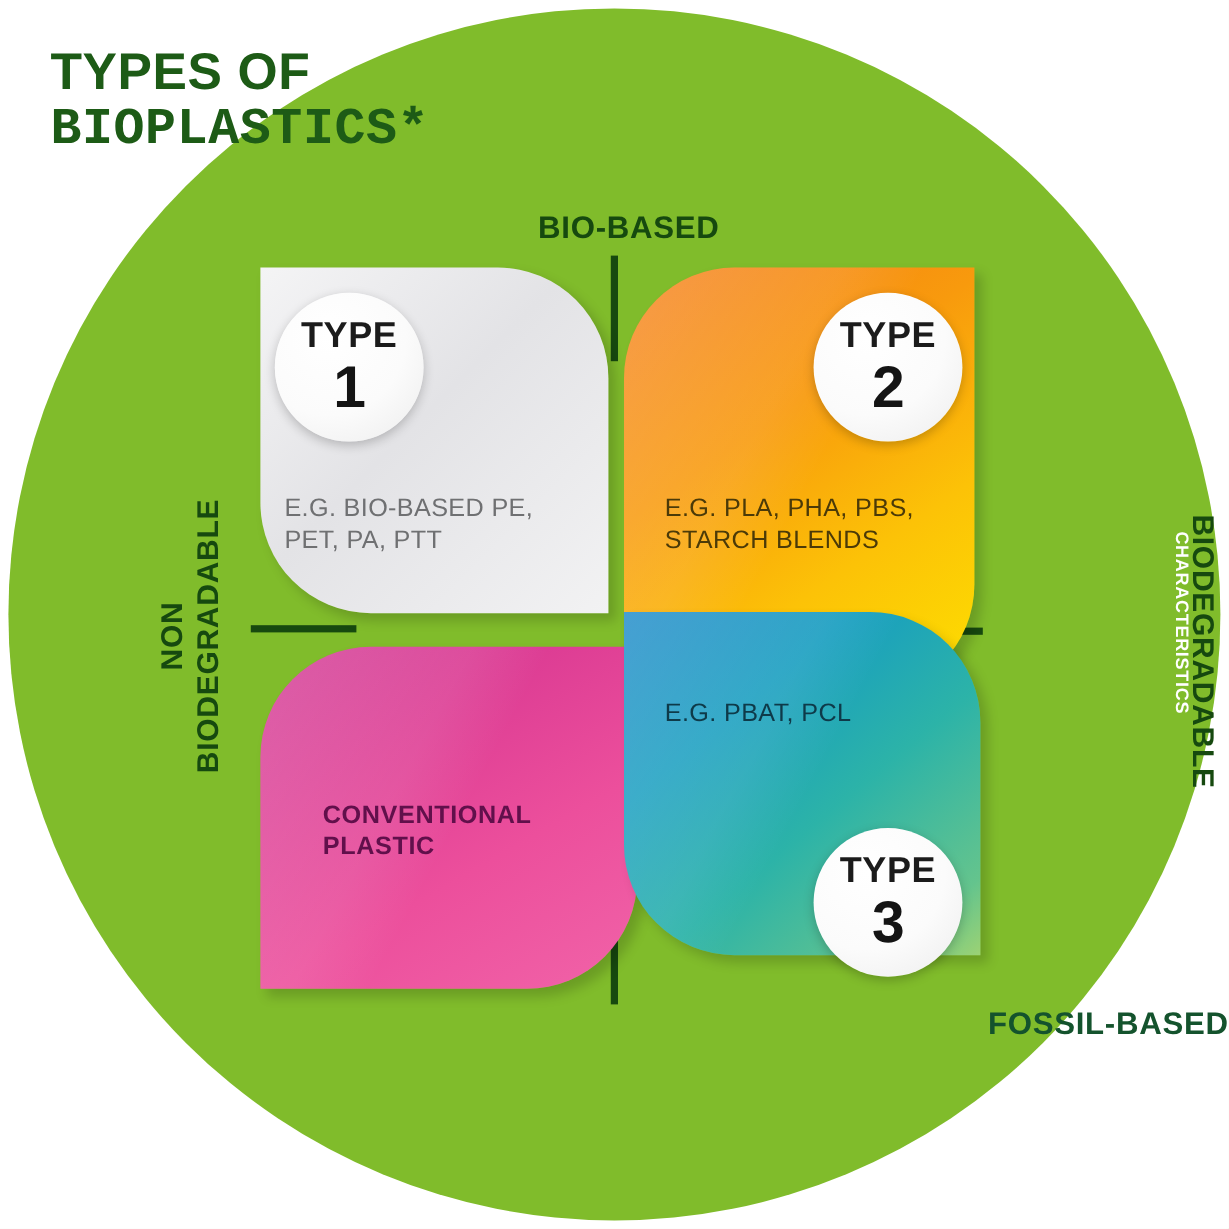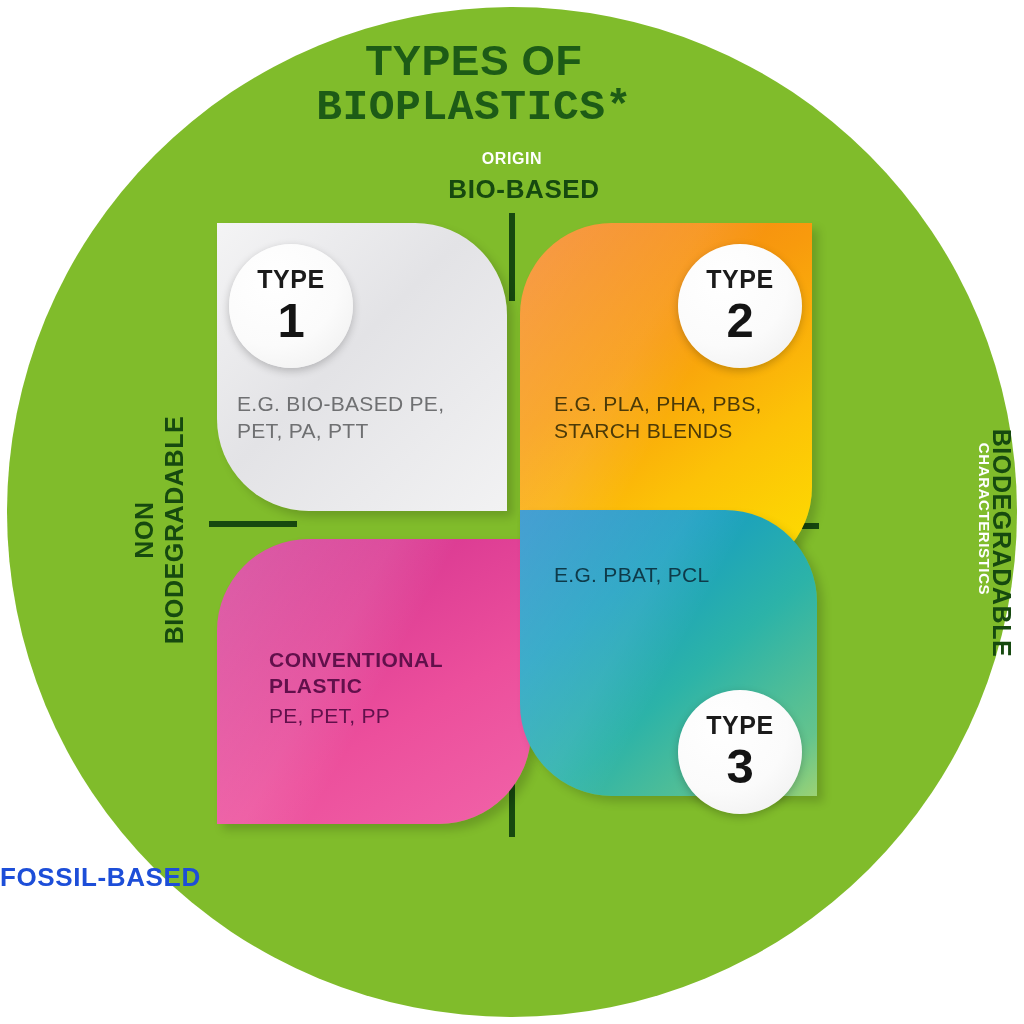--- a/index.html
+++ b/index.html
@@ -31,26 +31,26 @@
     border-radius: 50%;
     background: #80bc2b;
   }
 
   
   .title {
     position: absolute;
     left: 0;
     top: 36px;
     width: 948px;
-    text-align: center;
     color: #1d5b16;
     font-weight: bold;
     font-size: 43px;
     line-height: 1.12;
     letter-spacing: 0.5px;
+    padding-left: 42px;
   }
   .title .l2 { display: block; font-family: Liberation Mono, monospace; }
 
   
   .cap {
     position: absolute;
     font-weight: bold;
     letter-spacing: 0.6px;
     white-space: nowrap;
   }
@@ -61,23 +61,23 @@
     font-size: 16px;
   }
   .cap-biobased {
     left: 0; top: 174px; width: 1024px;
     text-align: center;
     color: #16490f;
     font-size: 26px;
     margin-left: 12px;
   }
   .cap-fossil {
-    left: 0; top: 862px; width: 1024px;
-    text-align: left;
-    color: #1d4ed8;
+    left: 0; top: 838px; width: 1024px;
+    text-align: right;
+    color: #14532d;
     font-size: 26px;
   }
   .cap-nonbio {
     left: 130px;
     top: 380px;
     width: 300px;
     height: 66px;
     transform: rotate(-90deg);
     transform-origin: 150px 150px;
     color: #16490f;
@@ -121,20 +121,21 @@
 
   
   .card {
     position: absolute;
     box-sizing: border-box;
   }
   .card-inner {
     position: absolute;
     inset: 0;
     padding: 0;
+    margin-top: 20px;
   }
 
   
   .card-1 {
     left: 217px; top: 223px;
     width: 290px; height: 288px;
     background: linear-gradient(135deg, #f4f4f5 0%, #e3e3e6 45%, #f2f2f3 100%);
     border-radius: 0 92px 0 92px;
     box-shadow: 6px 6px 10px rgba(0,0,0,0.17);
   }
@@ -211,21 +212,21 @@
     border-radius: 50%;
     background: radial-gradient(circle at 36% 30%, #ffffff 0%, #fbfbfb 55%, #ececec 100%);
     box-shadow: 0 3px 9px rgba(0,0,0,0.22);
     display: flex;
     flex-direction: column;
     align-items: center;
     justify-content: center;
     line-height: 1;
   }
   .badge-label {
-    font-size: 25px;
+    font-size: 30px;
     font-weight: bold;
     color: #1b1b1b;
     letter-spacing: 0.5px;
   }
   .badge-num {
     font-size: 49px;
     font-weight: bold;
     color: #141414;
     margin-top: 4px;
     letter-spacing: -0.5px;
@@ -239,21 +240,20 @@
 
 <div class="stage">
 
   <div class="disc"></div>
 
   <div class="title">
     <span>TYPES OF</span>
     <span class="l2">BIOPLASTICS*</span>
   </div>
 
-  <div class="cap cap-origin">ORIGIN</div>
   <div class="cap cap-biobased">BIO-BASED</div>
   <div class="cap cap-fossil">FOSSIL-BASED</div>
 
   <div class="cap cap-nonbio">
     <span>NON</span>
     <span>BIODEGRADABLE</span>
   </div>
 
   <div class="cap cap-charact">CHARACTERISTICS</div>
   <div class="cap cap-biodeg">BIODEGRADABLE</div>
@@ -277,21 +277,20 @@
 STARCH BLENDS</div>
     </div>
   </div>
 
   <div class="card card-3">
     <div class="sheen"></div>
     <div class="card-inner">
       <div class="conv-block">
         <div class="conv-title">CONVENTIONAL
 PLASTIC</div>
-        <div class="conv-sub">PE, PET, PP</div>
       </div>
     </div>
   </div>
 
   <div class="card card-4">
     <div class="sheen"></div>
     <div class="card-inner">
       <div class="card-text t4">E.G. PBAT, PCL</div>
     </div>
   </div>

